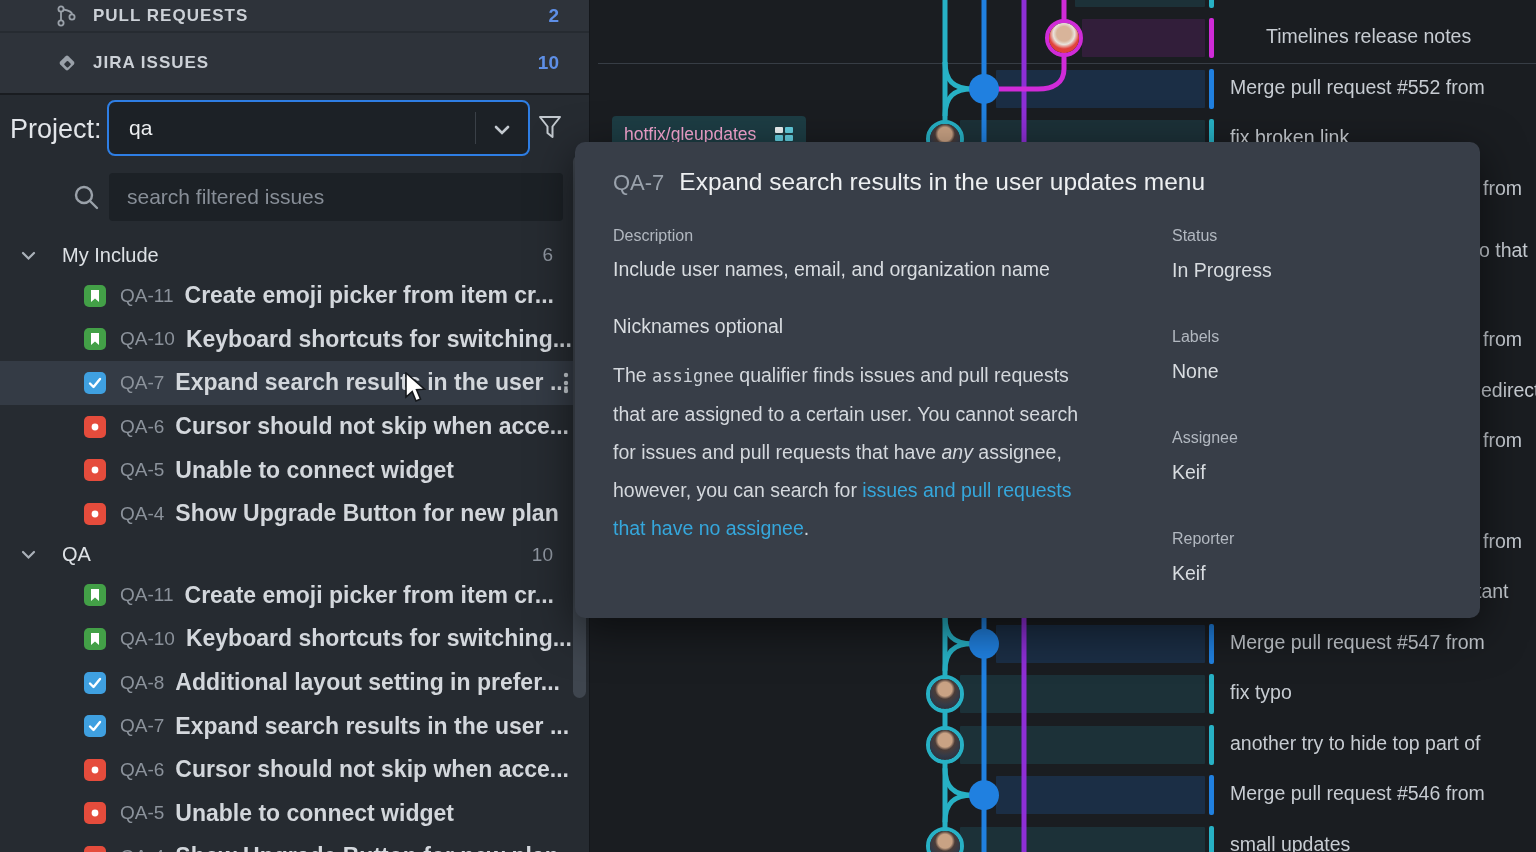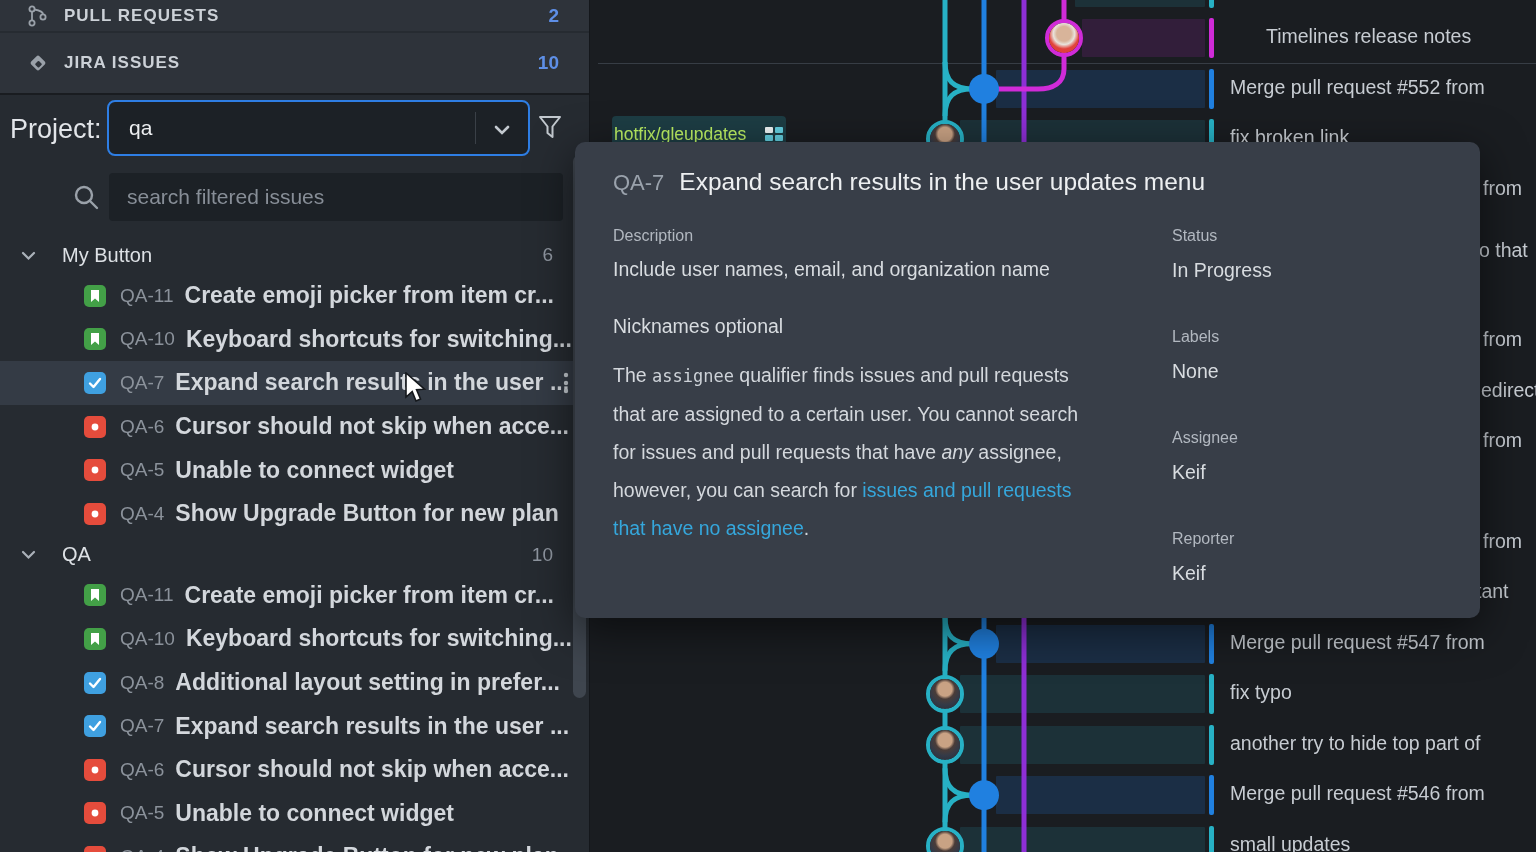--- a/index.html
+++ b/index.html
@@ -17,27 +17,27 @@
   .tick { position:absolute; width:5px; height:40px; border-radius:2px; }
   .msg { position:absolute; white-space:nowrap; font-size:19.5px; color:#c7ccd2; }
   .avatar { position:absolute; width:38px; height:38px; border-radius:50%; border:4px solid; }
   .ring-cyan { border-color:#27b1c5; }
   .ring-magenta { border-color:#d02bd8; }
   .photo { width:100%; height:100%; border-radius:50%;
            background:radial-gradient(circle at 50% 34%, #c9a284 0%, #c9a284 28%, #4a3c38 40%, #343a47 62%, #262c36 100%); }
   .photo-m { background:
            radial-gradient(circle at 50% 36%, #d8b49a 0%, #d8b49a 30%, #e8e3dc 44%, #e2433c 62%, #d93c34 100%); }
   .branch-label { position:absolute; display:flex; align-items:center; gap:18px;
-           background:#1d3d44; border-radius:4px; height:36px; padding:0 2px;
-           color:#bef264; font-size:17.5px; }
+           background:#1d3d44; border-radius:4px; height:36px; padding:0 12px;
+           color:#f9a8d4; font-size:17.5px; }
 
   
   #sidebar { position:absolute; left:0; top:0; width:590px; height:852px;
              background:#262b31; z-index:2; overflow:hidden; border-right:1px solid #14171b; }
-  .side-head { position:absolute; left:0; right:0; background:#2e333a; display:flex; align-items:center; }
+  .side-head { position:absolute; left:0; right:0; background:#2e333a; display:flex; align-items:center;padding-left:29px; }
   .side-head .hd-icon { margin-left:26px; width:24px; display:flex; }
   .side-head .hd-label { margin-left:14px; font-size:17px; font-weight:700; letter-spacing:1px; color:#ccd1d7; }
   .side-head .hd-count { margin-left:auto; margin-right:30px; font-size:19px; font-weight:700; color:#5e8fe6; }
   #pr-head { top:0; height:31px; }
   #jira-head { top:33px; height:62px; border-bottom:2px solid #191c20; }
 
   #project-label { position:absolute; left:10px; top:114px; font-size:27px; color:#e2e5e9; }
   #project-select { position:absolute; left:107px; top:100px; width:423px; height:56px;
         background:#1c2126; border:2px solid #2e7ee4; border-radius:8px;
         display:flex; align-items:center; cursor:pointer; }
@@ -224,21 +224,21 @@
     </span>
     <input id="issue-search" type="text" placeholder="search filtered issues" style="">
 
     <div id="sections">
         <div class="sec-head">
           <span class="sec-chevron">
             <svg width="17" height="17" viewBox="0 0 17 17" fill="none" stroke="#aab1b9" stroke-width="2.2" stroke-linecap="round">
               <path d="M3 6 L8.5 11.5 L14 6"></path>
             </svg>
           </span>
-          <span class="sec-label">My Button</span>
+          <span class="sec-label">My Include</span>
           <span class="sec-count">6</span>
         </div>
         <div class="item">
           <span class="type-badge type-story">
             <svg width="14" height="14" viewBox="0 0 14 14">
               <path d="M3 1 H11 V13 L7 9.6 L3 13 Z" fill="#fff"></path>
             </svg>
           </span>
           <span class="key">QA-11</span>
           <span class="ttl">Create emoji picker from item cr...</span>

